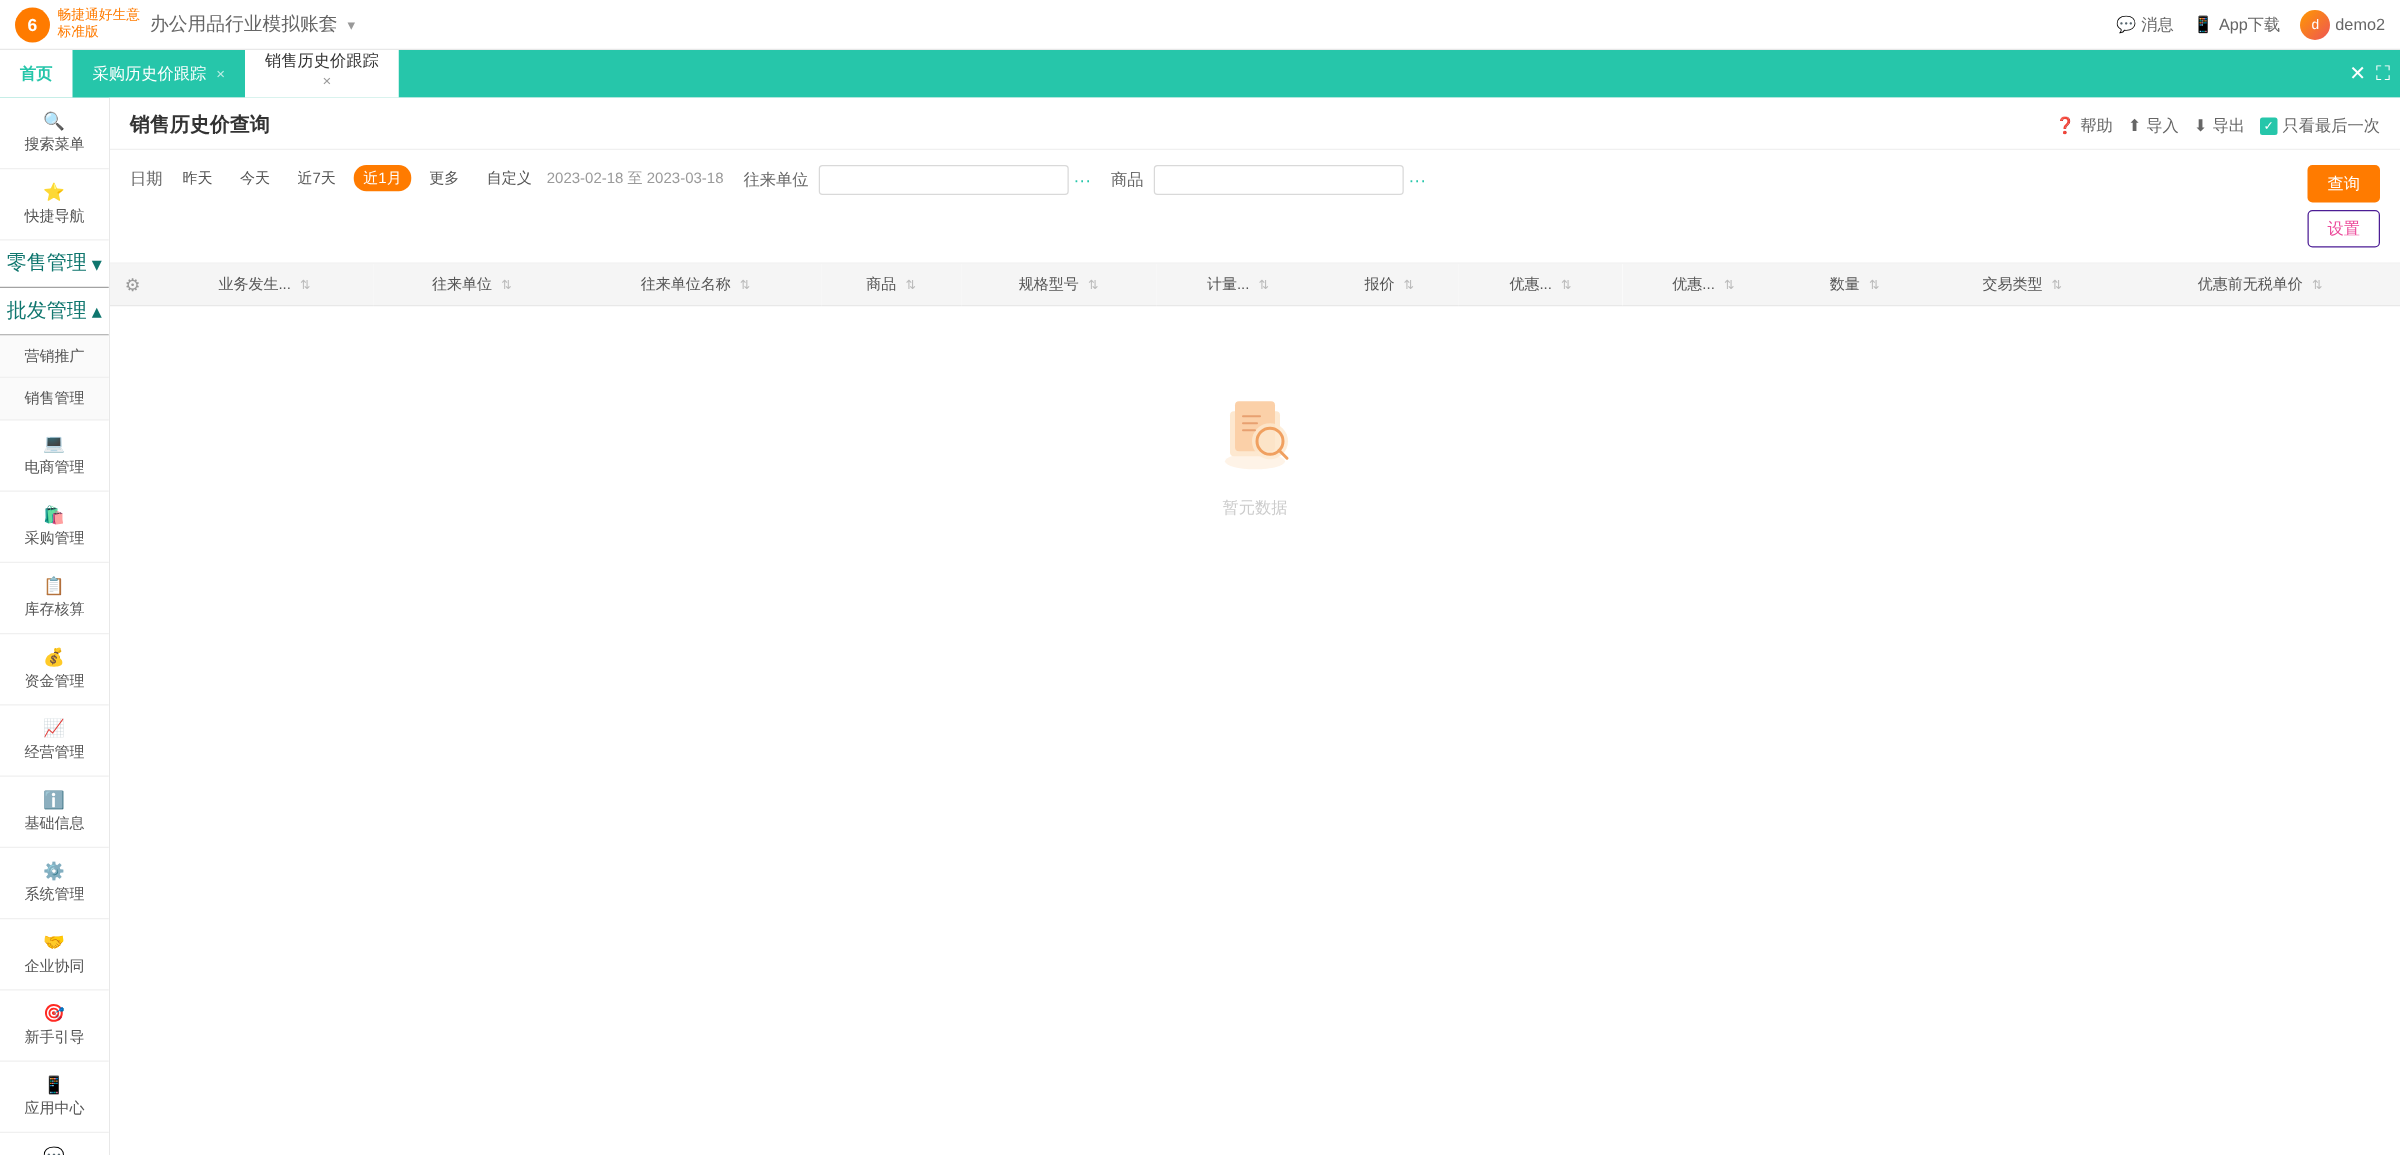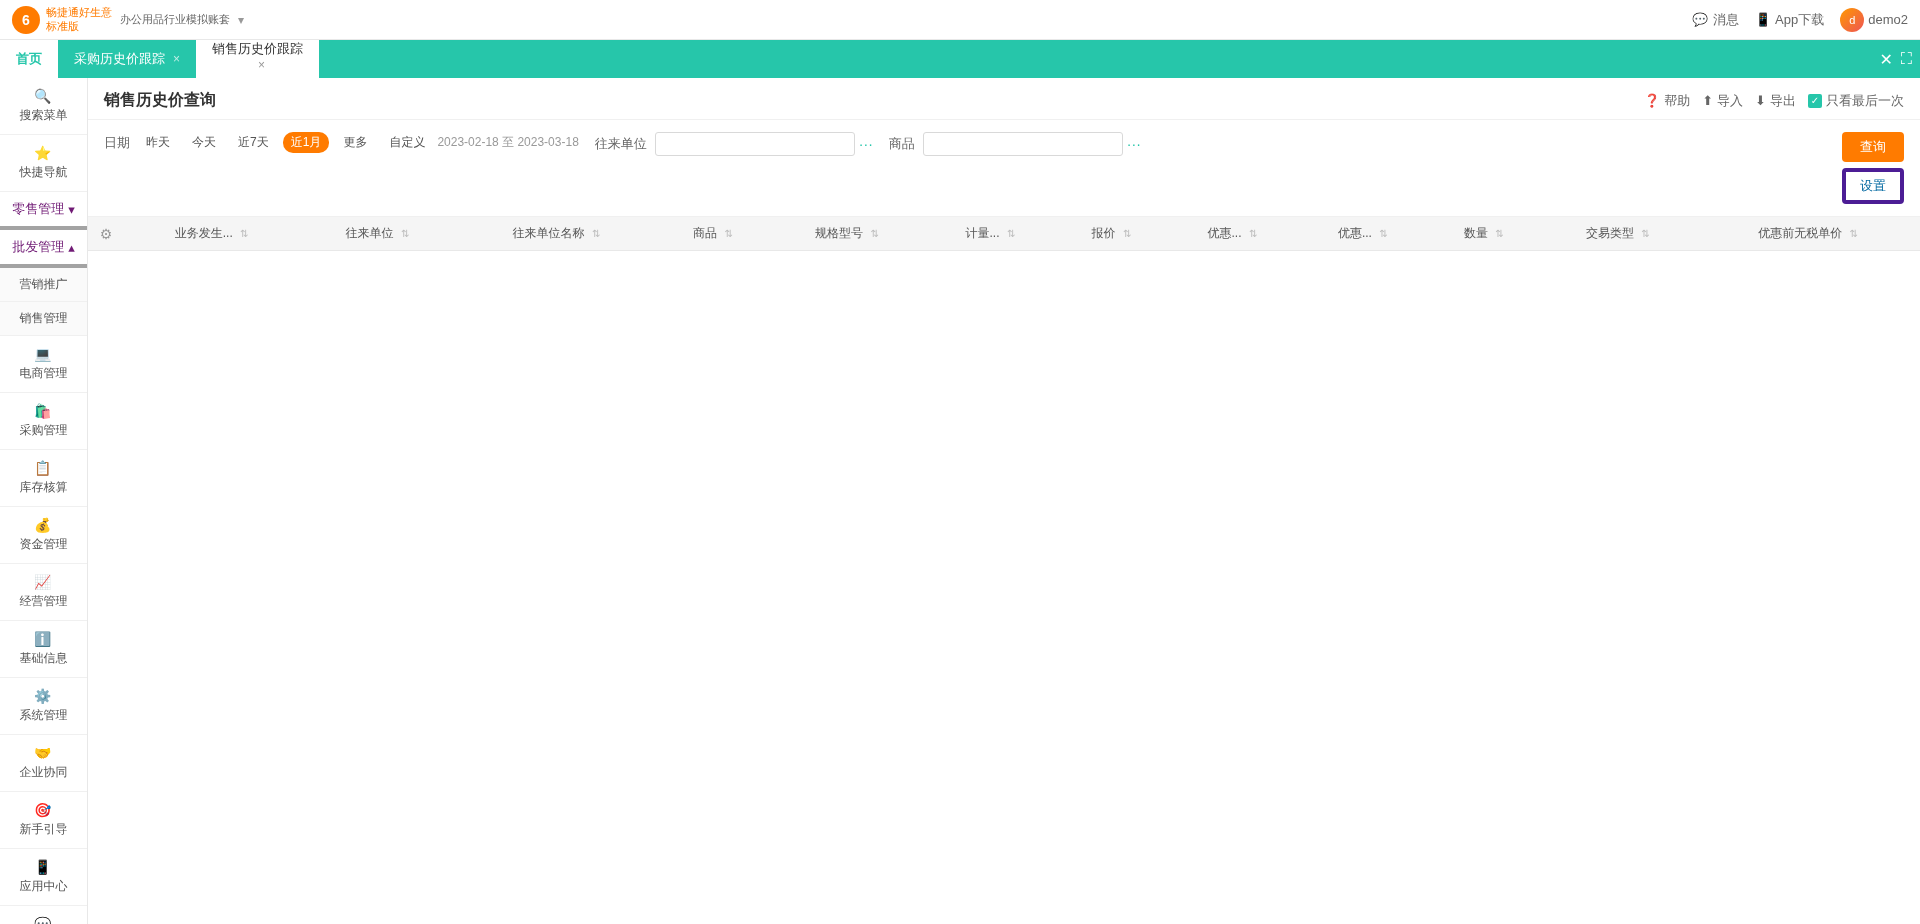--- a/index.html
+++ b/index.html
@@ -18,21 +18,21 @@
     .topbar-left { display: flex; align-items: center; gap: 8px; }
     .logo-area { display: flex; align-items: center; gap: 6px; }
     .logo-icon {
       width: 28px; height: 28px;
       background: #ff7b00;
       border-radius: 50%;
       display: flex; align-items: center; justify-content: center;
       color: #fff; font-size: 14px; font-weight: bold;
     }
     .logo-text { font-size: 11px; color: #ff7b00; line-height: 1.2; }
-    .topbar-title { font-size: 11px; color: #666; }
+    .topbar-title { font-size: 15px; color: #666; }
     .topbar-dropdown { color: #999; font-size: 12px; cursor: pointer; }
     .topbar-right { display: flex; align-items: center; gap: 16px; color: #666; font-size: 13px; }
     .topbar-right-item { display: flex; align-items: center; gap: 4px; cursor: pointer; }
     .avatar { width: 24px; height: 24px; border-radius: 50%; background: linear-gradient(135deg, #f90, #e55); display: flex; align-items: center; justify-content: center; color: #fff; font-size: 11px; }
 
     
     .tabbar {
       height: 38px;
       background: #26c6aa;
       display: flex;
@@ -91,24 +91,24 @@
       cursor: pointer;
       font-size: 12px;
       color: #555;
       border-bottom: 1px solid #f0f0f0;
       display: flex; flex-direction: column; align-items: center; gap: 3px;
     }
     .sidebar-icon { font-size: 14px; }
     .sidebar-section {
       padding: 8px 4px;
       text-align: center;
-      font-size: 13px;
-      color: #701a75;
-      cursor: pointer;
-      border-bottom: 4px solid #a3a3a3;
+      font-size: 16px;
+      color: #0f766e;
+      cursor: pointer;
+      border-bottom: 1px solid #a3a3a3;
       display: flex; align-items: center; justify-content: center; gap: 4px;
     }
     .sidebar-sub-item {
       padding: 8px 4px;
       text-align: center;
       font-size: 12px;
       color: #555;
       cursor: pointer;
       background: #fafafa;
       border-bottom: 1px solid #f0f0f0;
@@ -158,22 +158,22 @@
       background: #ff7b00;
       color: #fff;
       border: none;
       border-radius: 4px;
       padding: 6px 16px;
       cursor: pointer;
       font-size: 13px;
     }
     .btn-settings {
       background: #fff;
-      color: #0369a1;
-      border: 4px solid #4c1d95;
+      color: #ec4899;
+      border: 1px solid #4c1d95;
       border-radius: 4px;
       padding: 5px 14px;
       cursor: pointer;
       font-size: 13px;
     }
     .checkbox-item { display: flex; align-items: center; gap: 4px; cursor: pointer; }
     .checkbox-checked {
       width: 14px; height: 14px;
       background: #26c6aa;
       border-radius: 2px;
@@ -451,17 +451,31 @@
               <th>
                 <span>优惠前无税单价</span>
                 <span class="sort-arrows">⇅</span>
               </th>
             </tr>
           </thead>
           <tbody id="table-body">
           </tbody>
         </table>
 
+        <div class="empty-state">
+          <svg class="empty-icon-svg" viewBox="0 0 100 100">
+            <ellipse cx="50" cy="80" rx="30" ry="8" fill="#fde8d0" opacity="0.5"></ellipse>
+            <rect x="25" y="30" width="50" height="45" rx="4" fill="#fde8d0"></rect>
+            <rect x="30" y="20" width="40" height="50" rx="4" fill="#fbd0a8"></rect>
+            <circle cx="65" cy="60" r="18" fill="#fde8d0" opacity="0.8"></circle>
+            <circle cx="65" cy="60" r="13" fill="none" stroke="#f0a060" stroke-width="3"></circle>
+            <line x1="74" y1="69" x2="82" y2="77" stroke="#f0a060" stroke-width="3" stroke-linecap="round"></line>
+            <line x1="38" y1="35" x2="55" y2="35" stroke="#e8a070" stroke-width="2" stroke-linecap="round"></line>
+            <line x1="38" y1="42" x2="52" y2="42" stroke="#e8a070" stroke-width="2" stroke-linecap="round"></line>
+            <line x1="38" y1="49" x2="50" y2="49" stroke="#e8a070" stroke-width="2" stroke-linecap="round"></line>
+          </svg>
+          <span>暂元数据</span>
+        </div>
       </div>
 
     </div>
   </div>
 </div>
 
 </body></html>

